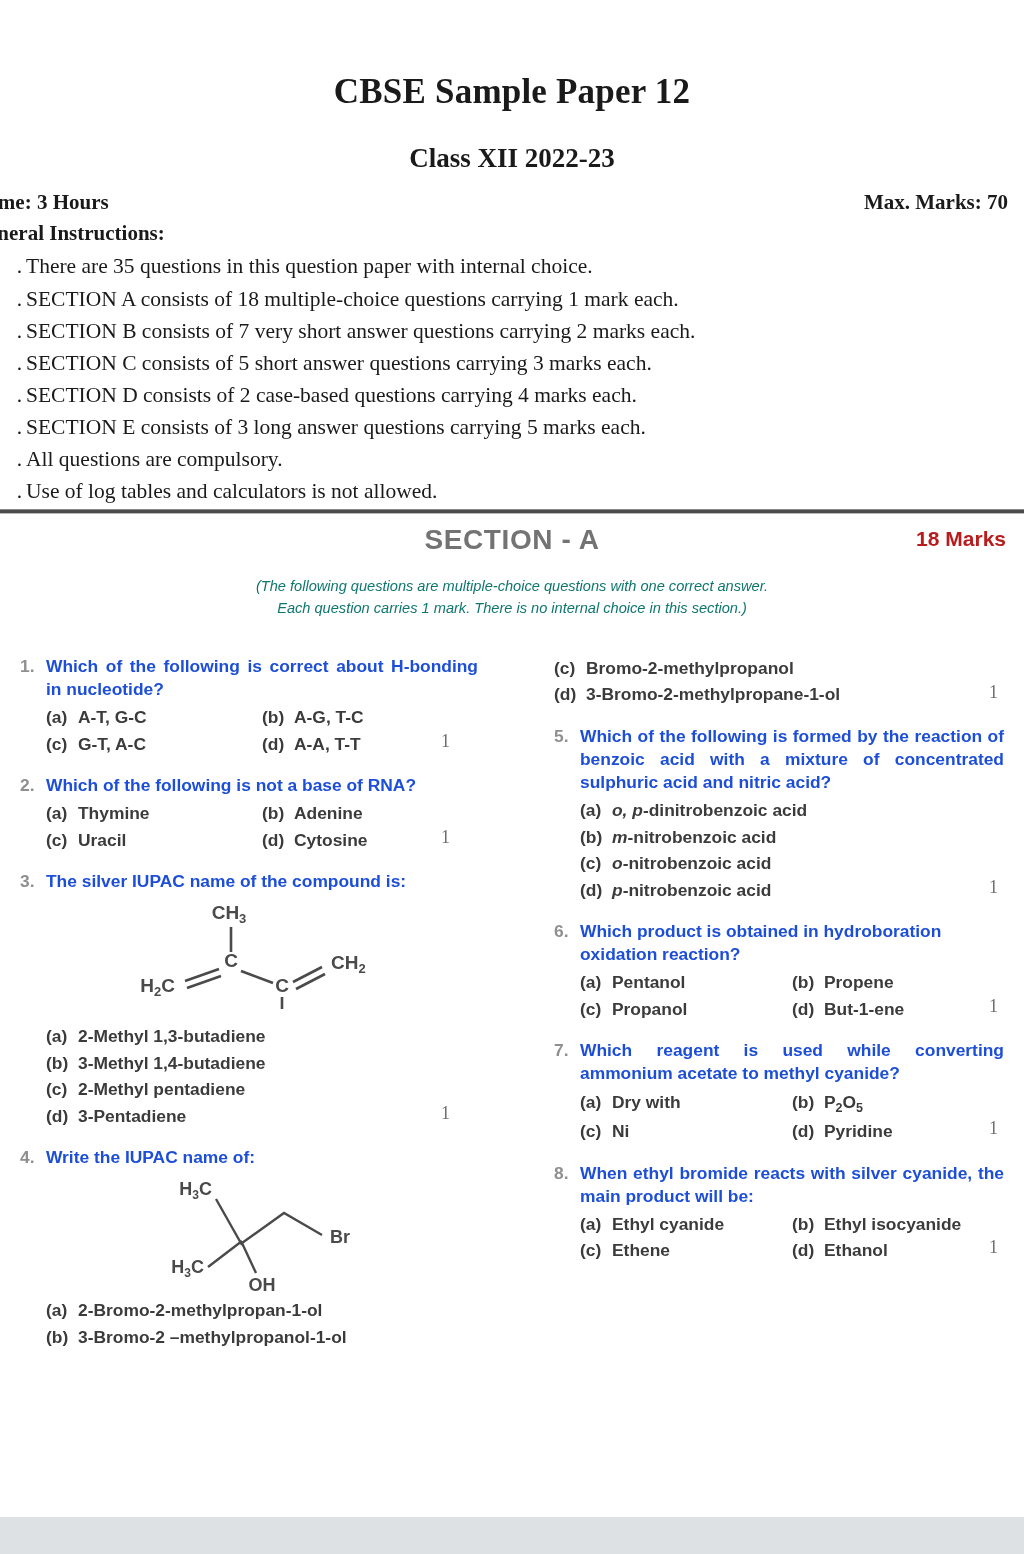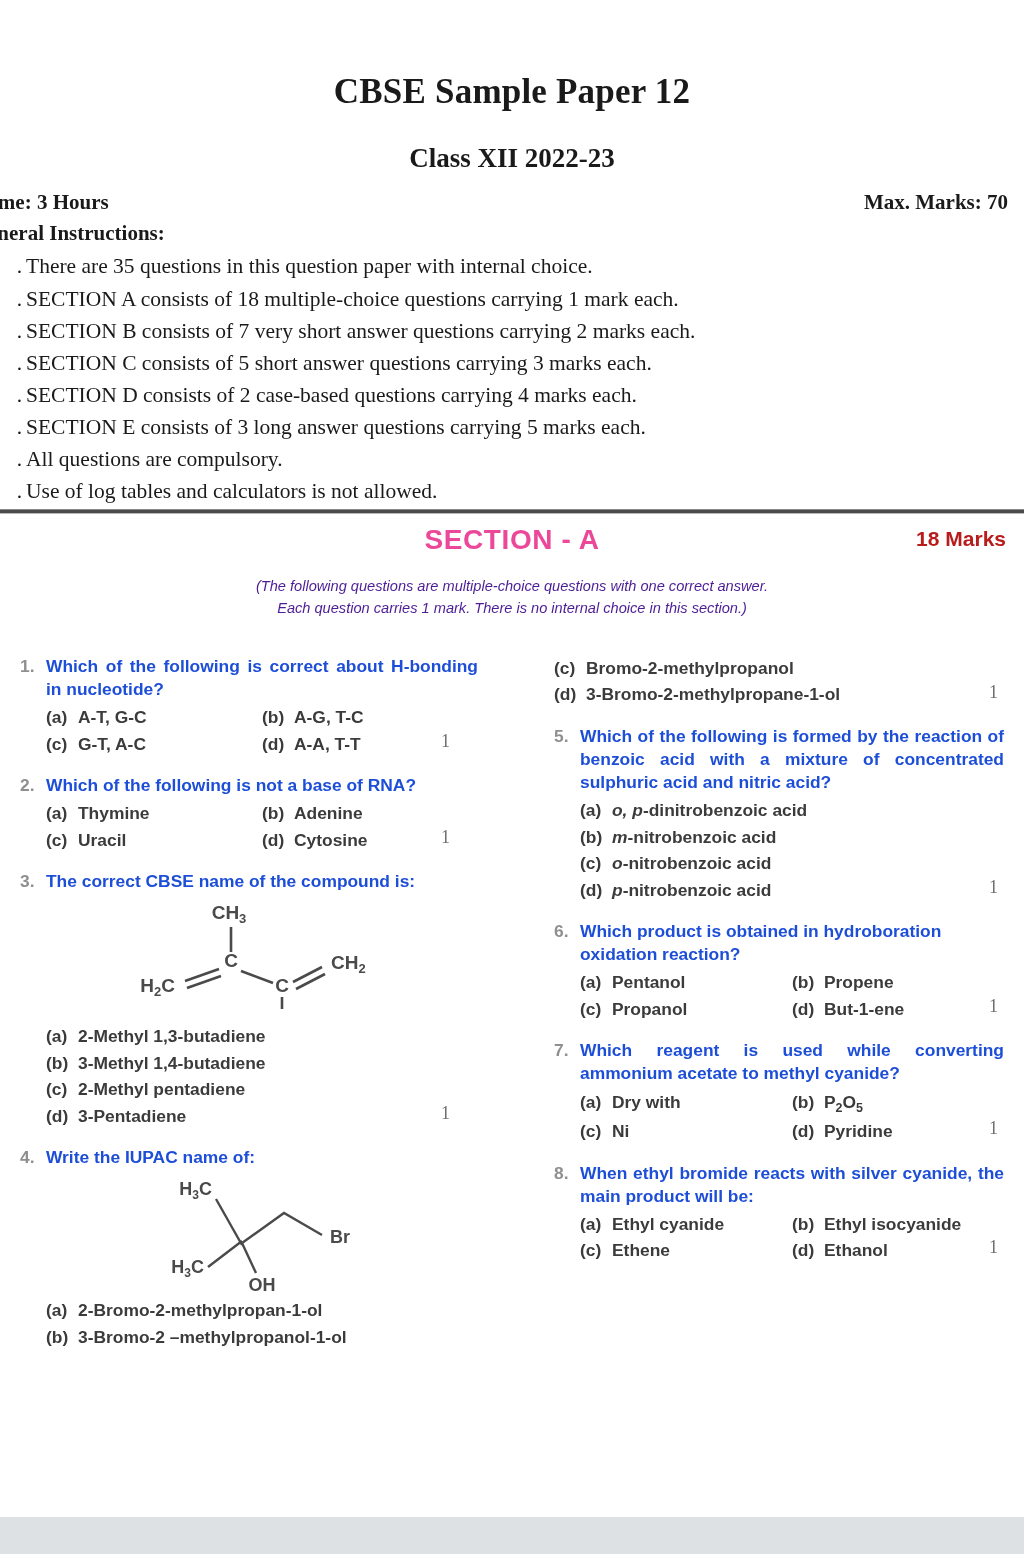--- a/index.html
+++ b/index.html
@@ -108,37 +108,37 @@
     right: 0;
   }
   .section-head {
     position: relative;
     height: 44px;
   }
   .section-title {
     text-align: center;
     font-size: 28px;
     font-weight: bold;
-    color: #ec4899;
+    color: #737373;
     letter-spacing: 0.6px;
   }
   .section-marks {
     position: absolute;
     right: 18px;
     top: 3px;
     font-size: 21px;
     font-weight: bold;
     color: #b91c1c;
   }
   .section-note {
     text-align: center;
     font-style: italic;
     font-size: 14.6px;
     line-height: 1.5;
-    color: #4c1d95;
+    color: #0f766e;
     margin-top: 8px;
   }
 
   
   .cols {
     position: absolute;
     top: 655px;
     left: 0;
     width: 1024px;
     display: flex;
@@ -330,21 +330,21 @@
             <span class="opt-key">(d)</span>
             <span class="opt-val">Cytosine</span>
           <span class="mark" style="bottom:2px;">1</span>
         </div>
       </div>
     </div>
 
     <div class="q">
       <div class="q-head">
         <span class="q-num">3.</span>
-        <span class="q-text nojust">The correct CBSE name of the compound is:</span>
+        <span class="q-text nojust">The silver IUPAC name of the compound is:</span>
       </div>
 
       <svg class="chem" width="260" height="120" viewBox="0 0 260 120">
         <text x="110" y="22" font-size="19" text-anchor="middle">CH<tspan font-size="13" dy="4">3</tspan></text>
         <line x1="112" y1="30" x2="112" y2="55" stroke-width="2.6"></line>
         <text x="112" y="70" font-size="19" text-anchor="middle">C</text>
 
         <line x1="100" y1="72" x2="66" y2="84" stroke-width="2.6"></line>
         <line x1="102" y1="79" x2="68" y2="91" stroke-width="2.6"></line>
         <text x="56" y="95" font-size="19" text-anchor="end">H<tspan font-size="13" dy="4">2</tspan><tspan font-size="19" dy="-4">C</tspan></text>

